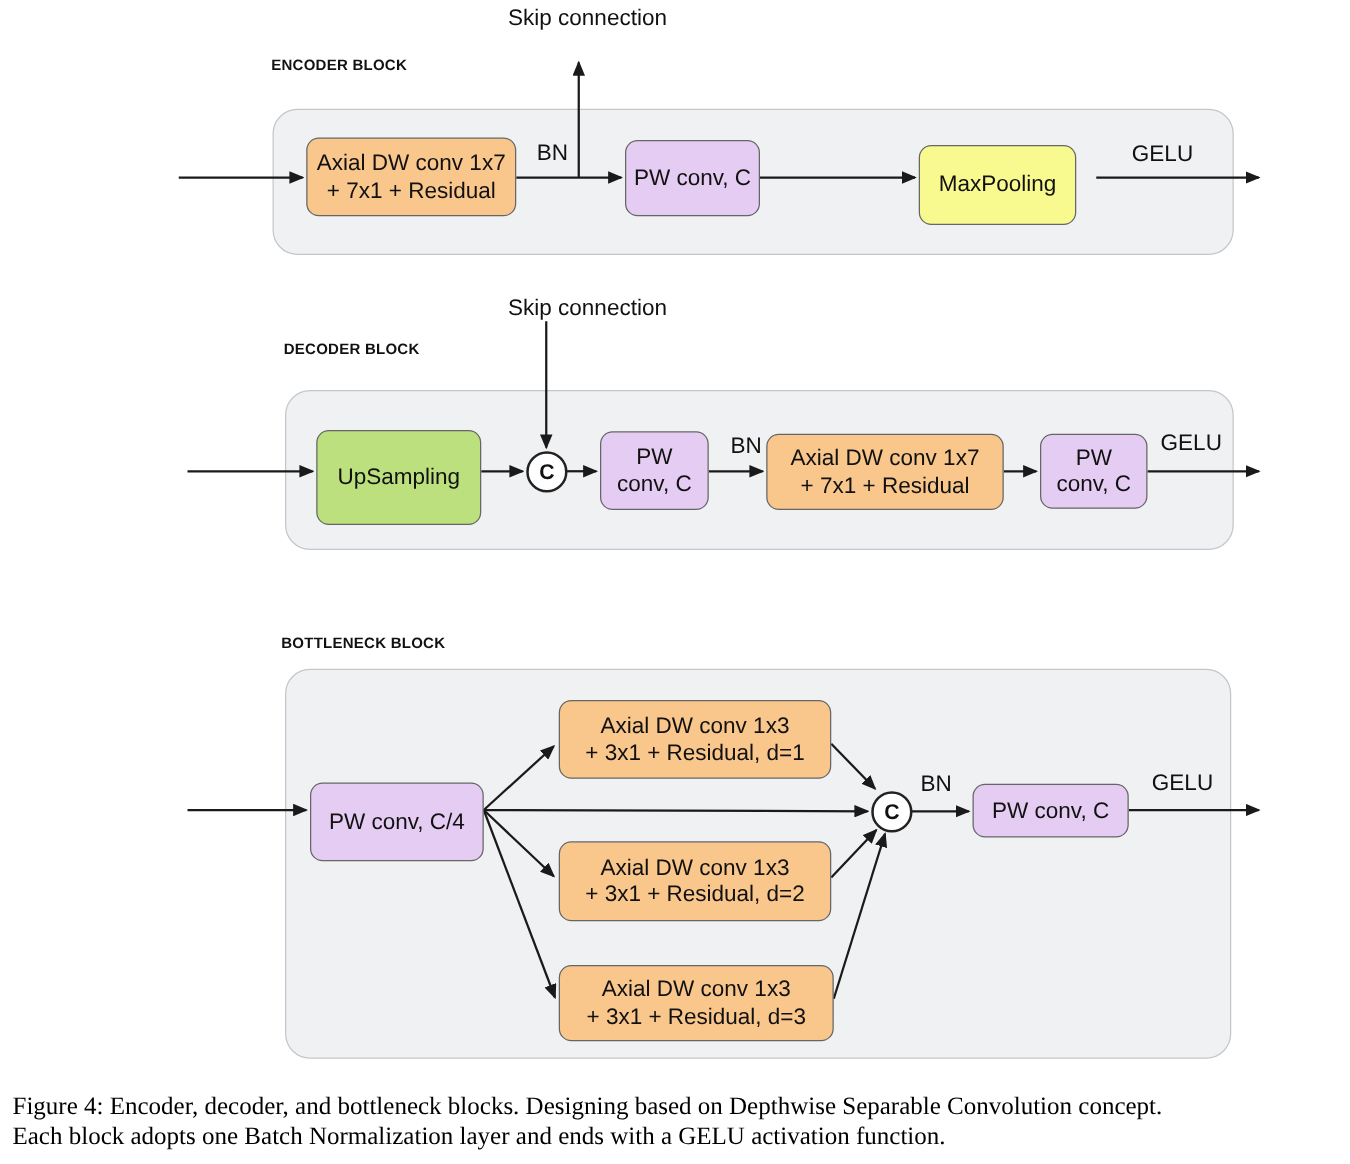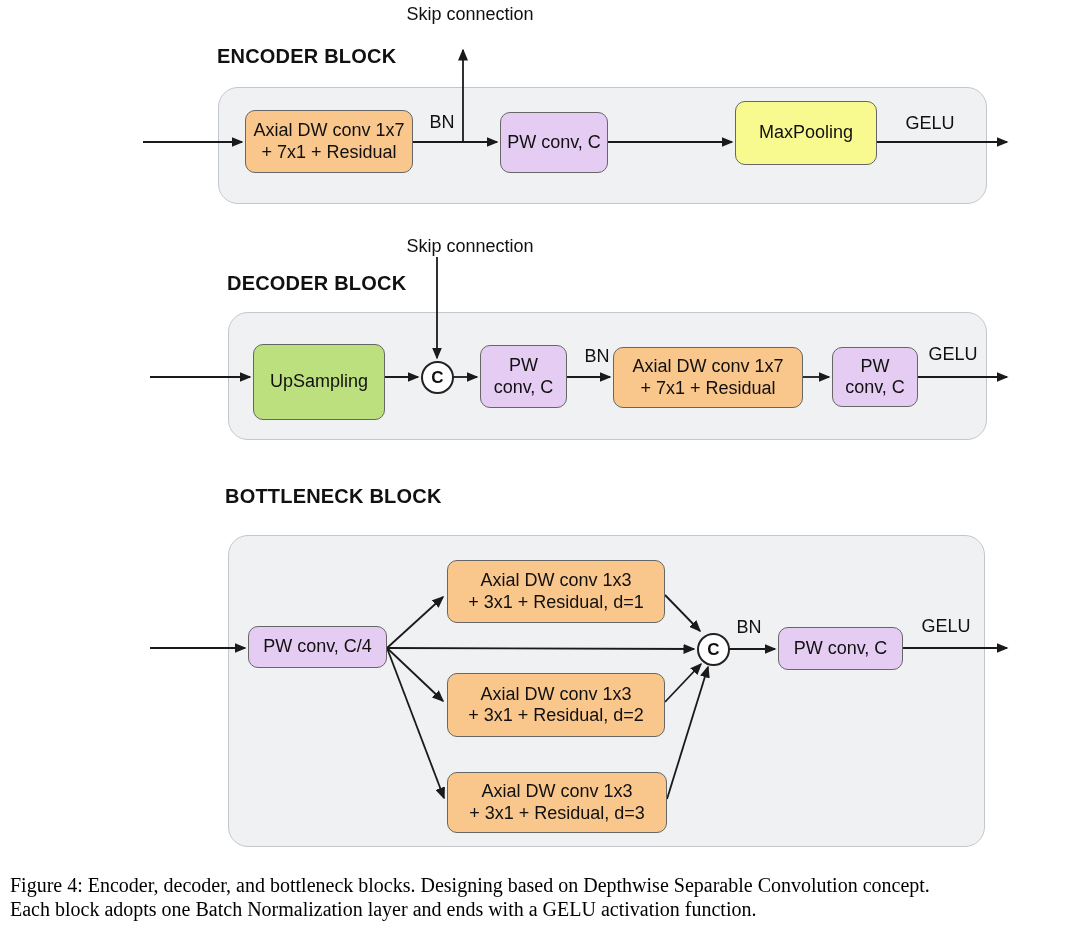--- a/index.html
+++ b/index.html
@@ -26,21 +26,21 @@
   .node.orange{background:var(--orange);}
   .node.purple{background:var(--purple);}
   .node.green{background:var(--green);}
   .node.yellow{background:var(--yellow);}
   .concat{
     position:absolute;z-index:4;box-sizing:border-box;width:33px;height:33px;
     background:#ffffff;border:2px solid #222;border-radius:50%;
     display:flex;align-items:center;justify-content:center;
     font-size:17px;font-weight:600;
   }
-  .block-title{position:absolute;z-index:3;font-size:20px;font-weight:bold;letter-spacing:.2px;}
+  .block-title{position:absolute;z-index:3;font-size:12px;font-weight:bold;letter-spacing:.2px;}
   .skip-label{position:absolute;z-index:3;font-size:18px;text-align:center;}
   .wire-label{position:absolute;z-index:4;font-size:18px;text-align:center;}
   .caption{
     position:absolute;left:10px;top:873px;width:1064px;z-index:3;
     font-family:"Liberation Serif","DejaVu Serif",serif;font-size:20px;line-height:24px;color:#000000;
   }
 </style>
 </head>
 <body>
 
@@ -85,40 +85,40 @@
     </g>
   </svg>
 
   <div class="skip-label" style="left:370px;top:4px;width:200px">Skip connection</div>
   <div class="block-title" style="left:217px;top:45px">ENCODER BLOCK</div>
 
   <div class="node orange" style="left:245px;top:110px;width:168px;height:63px">Axial DW conv 1x7
 + 7x1 + Residual</div>
   <div class="wire-label" style="left:420px;top:112px;width:44px">BN</div>
   <div class="node purple" style="left:500px;top:112px;width:108px;height:61px">PW conv, C</div>
-  <div class="node yellow" style="left:735px;top:101px;width:142px;height:64px">MaxPooling</div>
+  <div class="node yellow" style="left:735px;top:116px;width:126px;height:64px">MaxPooling</div>
   <div class="wire-label" style="left:898px;top:113px;width:64px">GELU</div>
 
   <div class="skip-label" style="left:370px;top:236px;width:200px">Skip connection</div>
   <div class="block-title" style="left:227px;top:272px">DECODER BLOCK</div>
 
   <div class="node green" style="left:253px;top:344px;width:132px;height:76px">UpSampling</div>
   <div class="concat" style="left:421px;top:361px">C</div>
   <div class="node purple" style="left:480px;top:345px;width:87px;height:63px">PW
 conv, C</div>
   <div class="wire-label" style="left:575px;top:346px;width:44px">BN</div>
   <div class="node orange" style="left:613px;top:347px;width:190px;height:61px">Axial DW conv 1x7
 + 7x1 + Residual</div>
   <div class="node purple" style="left:832px;top:347px;width:86px;height:60px">PW
 conv, C</div>
   <div class="wire-label" style="left:921px;top:344px;width:64px">GELU</div>
 
-  <div class="block-title" style="left:225px;top:485px">BOTTLENECK BLOCK</div>
+  <div class="block-title" style="left:225px;top:507px">BOTTLENECK BLOCK</div>
 
-  <div class="node purple" style="left:248px;top:626px;width:139px;height:42px">PW conv, C/4</div>
+  <div class="node purple" style="left:248px;top:626px;width:139px;height:63px">PW conv, C/4</div>
   <div class="node orange" style="left:447px;top:560px;width:218px;height:63px">Axial DW conv 1x3
 + 3x1 + Residual, d=1</div>
   <div class="node orange" style="left:447px;top:673px;width:218px;height:64px">Axial DW conv 1x3
 + 3x1 + Residual, d=2</div>
   <div class="node orange" style="left:447px;top:772px;width:220px;height:61px">Axial DW conv 1x3
 + 3x1 + Residual, d=3</div>
   <div class="concat" style="left:697px;top:633px">C</div>
   <div class="wire-label" style="left:727px;top:617px;width:44px">BN</div>
   <div class="node purple" style="left:778px;top:627px;width:125px;height:43px">PW conv, C</div>
   <div class="wire-label" style="left:914px;top:616px;width:64px">GELU</div>

